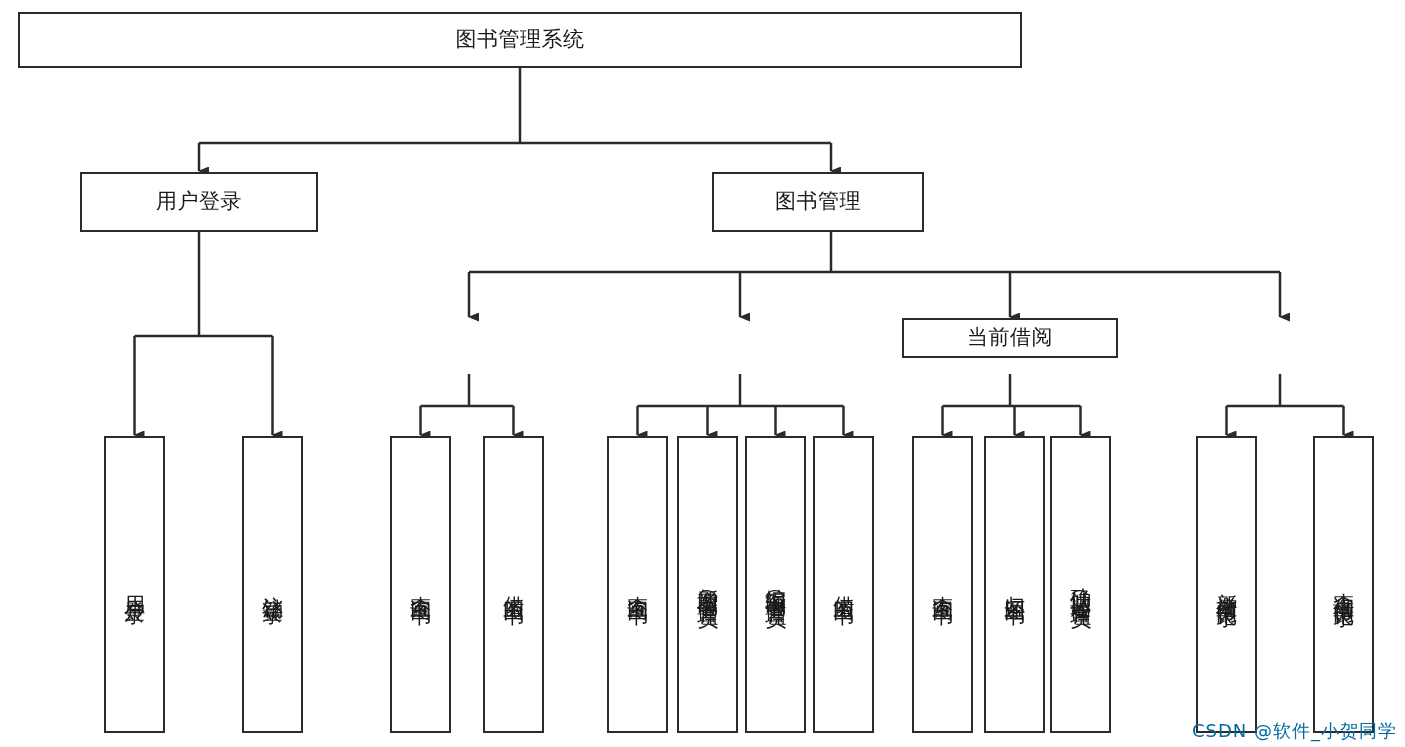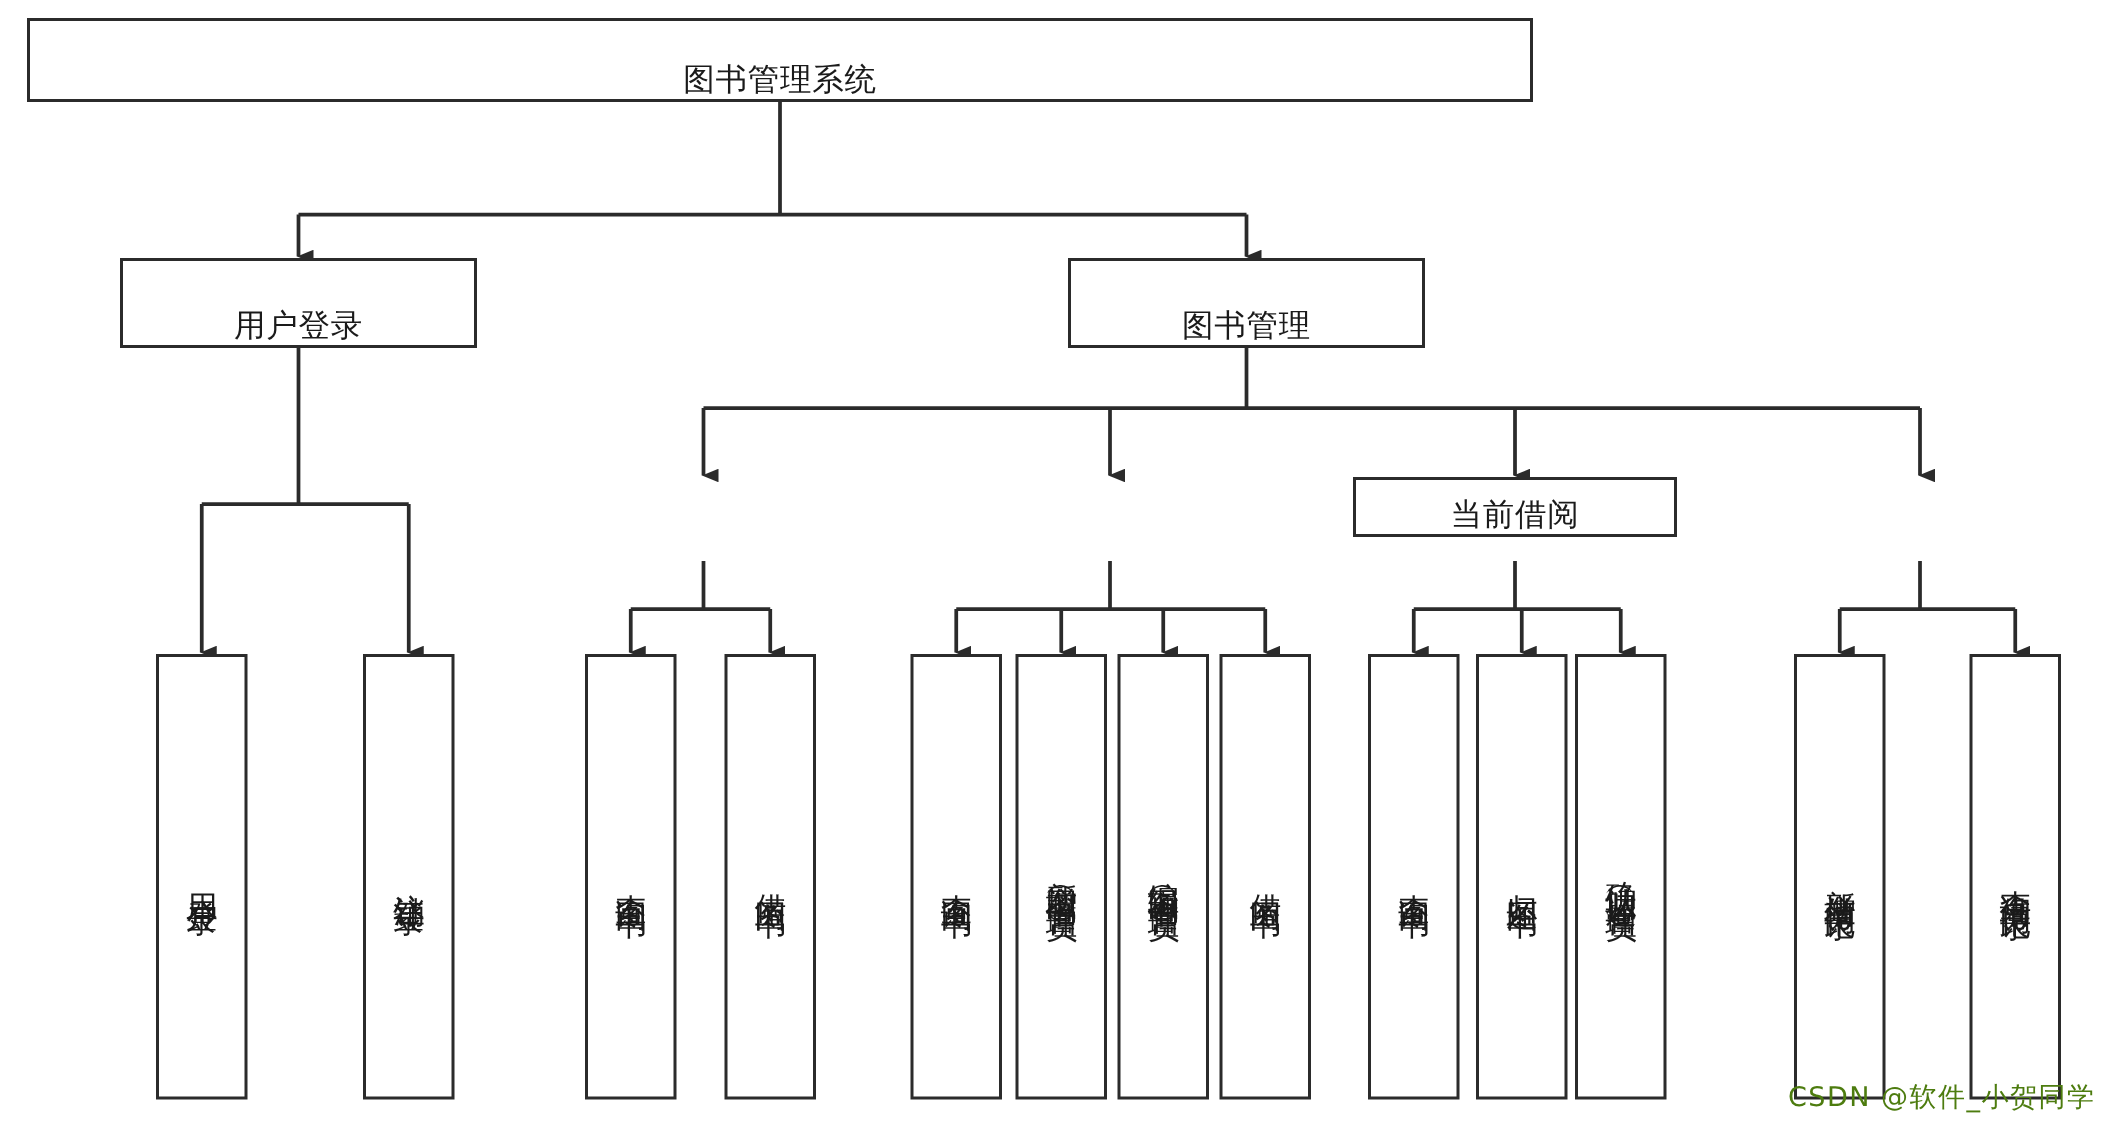--- a/index.html
+++ b/index.html
@@ -23,21 +23,21 @@
     top: 0;
     width: 1405px;
     height: 747px;
   }
   .node {
     position: absolute;
     box-sizing: border-box;
     border: 2px solid #2b2b2b;
     background: #ffffff;
     display: flex;
-    align-items: flex-end;
+    align-items: center;
     justify-content: center;
     color: #1a1a1a;
   }
   .node.horizontal {
     font-size: 21px;
     line-height: 1.2;
     letter-spacing: 0.5px;
   }
   .node.vertical {
     writing-mode: vertical-rl;
@@ -53,21 +53,21 @@
     writing-mode: vertical-rl;
     text-orientation: upright;
     display: block;
     max-height: 100%;
   }
   .watermark {
     position: absolute;
     right: 8px;
     bottom: 4px;
     font-size: 18px;
-    color: #4d7c0f;
+    color: #0369a1;
     letter-spacing: 1px;
     white-space: nowrap;
     pointer-events: none;
   }
 </style>
 </head>
 <body>
 
 <div id="canvas">
 
@@ -115,21 +115,21 @@
   </svg>
 
   <div class="node horizontal" style="left: 18px; top: 12px; width: 1004px; height: 56px;">
       <span class="label">图书管理系统</span>
     </div>
 
   <div class="node horizontal" style="left: 80px; top: 172px; width: 238px; height: 60px;">
       <span class="label">用户登录</span>
     </div>
 
-  <div class="node horizontal" style="left: 712px; top: 172px; width: 238px; height: 60px;">
+  <div class="node horizontal" style="left: 712px; top: 172px; width: 212px; height: 60px;">
       <span class="label">图书管理</span>
     </div>
 
 
 
   <div class="node horizontal" style="left: 902px; top: 318px; width: 216px; height: 40px;">
       <span class="label">当前借阅</span>
     </div>
 
 

